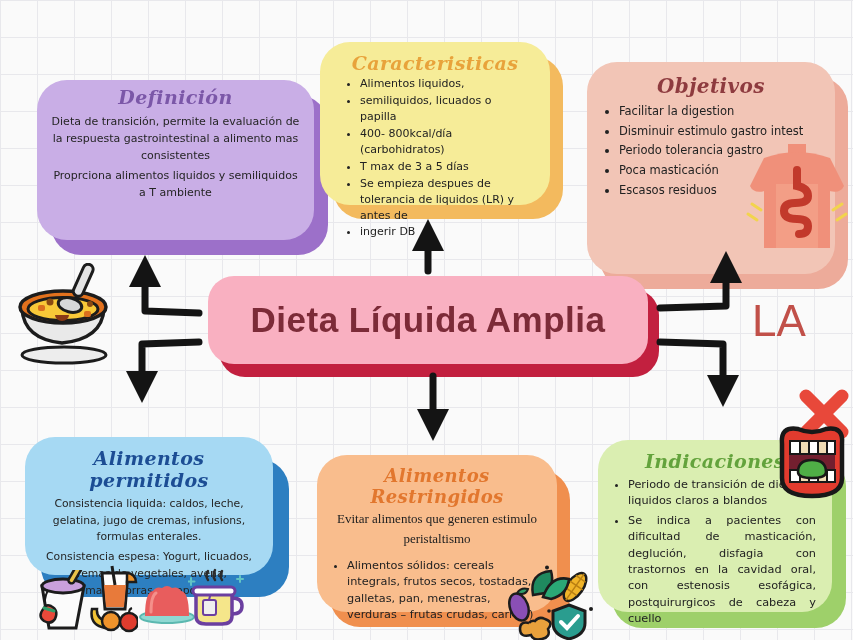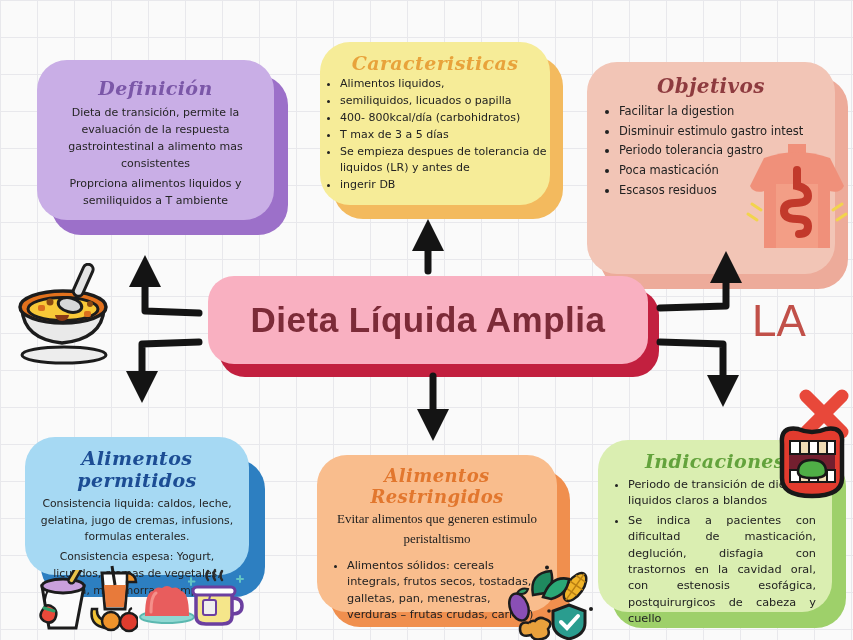--- a/index.html
+++ b/index.html
@@ -14,41 +14,41 @@
   }
   .card{position:absolute;border-radius:30px;box-sizing:border-box;z-index:2;}
   .card .title{
     font-family:"DejaVu Serif",serif;font-style:italic;font-weight:bold;
     text-align:center;margin:2px 0 5px 0;letter-spacing:.4px;
   }
   .centered-body p{font-size:11px;line-height:1.55;text-align:center;margin:3px 0;color:#252525;}
   ul.bullets{margin:2px 0 0 0;padding:0 2px 0 20px;}
   ul.bullets li{line-height:1.45;margin:2px 0;}
 
-  #box-definicion{left:37px;top:60px;width:237px;height:160px;background:#c9aee6;box-shadow:14px 15px 0 #9c70c9;padding:15px 13px;}
+  #box-definicion{left:37px;top:80px;width:277px;height:160px;background:#c9aee6;box-shadow:14px 15px 0 #9c70c9;padding:4px 13px;}
   #box-definicion .title{color:#7b57a8;font-size:19px;}
 
-  #box-caracteristicas{left:320px;top:42px;width:230px;height:163px;background:#f6ec98;box-shadow:13px 14px 0 #f3ba5e;padding:8px 0;}
+  #box-caracteristicas{left:320px;top:42px;width:230px;height:163px;background:#f6ec98;box-shadow:13px 14px 0 #f3ba5e;padding:8px 20px;}
   #box-caracteristicas .title{color:#e8a33b;font-size:19px;margin-bottom:2px;}
   #box-caracteristicas ul.bullets{font-size:11px;}
   #box-caracteristicas ul.bullets li{margin:1px 0;}
 
   #box-objetivos{left:587px;top:62px;width:248px;height:212px;background:#f2c5b6;box-shadow:13px 15px 0 #edab9a;padding:10px 14px;}
   #box-objetivos .title{color:#8e3b3f;font-size:20px;}
   #box-objetivos ul.bullets{font-size:11.5px;padding-left:18px;}
   #box-objetivos ul.bullets li{margin:3px 0;}
 
   #box-pink{left:208px;top:276px;width:440px;height:88px;background:#f9b0c1;border-radius:26px;
     box-shadow:11px 13px 0 #c2203f;display:flex;align-items:center;justify-content:center;}
   #box-pink h1{font-family:"Liberation Sans",sans-serif;font-size:35px;font-weight:bold;color:#7c2b38;margin:0;white-space:nowrap;letter-spacing:.5px;}
 
   #la-label{position:absolute;left:752px;top:296px;font-family:"Liberation Sans",sans-serif;
     font-size:44px;color:#c15049;z-index:2;}
 
-  #box-permitidos{left:25px;top:437px;width:224px;height:138px;background:#a6d9f3;box-shadow:16px 22px 0 #2d7fc1;padding:8px 12px;}
+  #box-permitidos{left:25px;top:437px;width:248px;height:138px;background:#a6d9f3;box-shadow:16px 22px 0 #2d7fc1;padding:8px 12px;}
   #box-permitidos .title{color:#1c4d94;font-size:19px;}
   #box-permitidos p{font-size:10.8px;}
 
   #box-restringidos{left:317px;top:455px;width:240px;height:157px;background:#f9bd8d;box-shadow:13px 15px 0 #f08f4e;padding:8px 12px;}
   #box-restringidos .title{color:#e2772e;font-size:18px;margin-bottom:2px;}
   #box-restringidos .subtitle{font-size:13px;text-align:center;line-height:1.5;margin:0 0 10px 0;font-family:Liberation Serif, serif;}
   #box-restringidos ul.bullets{font-size:11.3px;padding-left:18px;}
 
   #box-indicaciones{left:598px;top:440px;width:234px;height:172px;background:#daeeb1;box-shadow:14px 16px 0 #9ed06a;padding:8px 14px;}
   #box-indicaciones .title{color:#63a33c;font-size:19px;}

